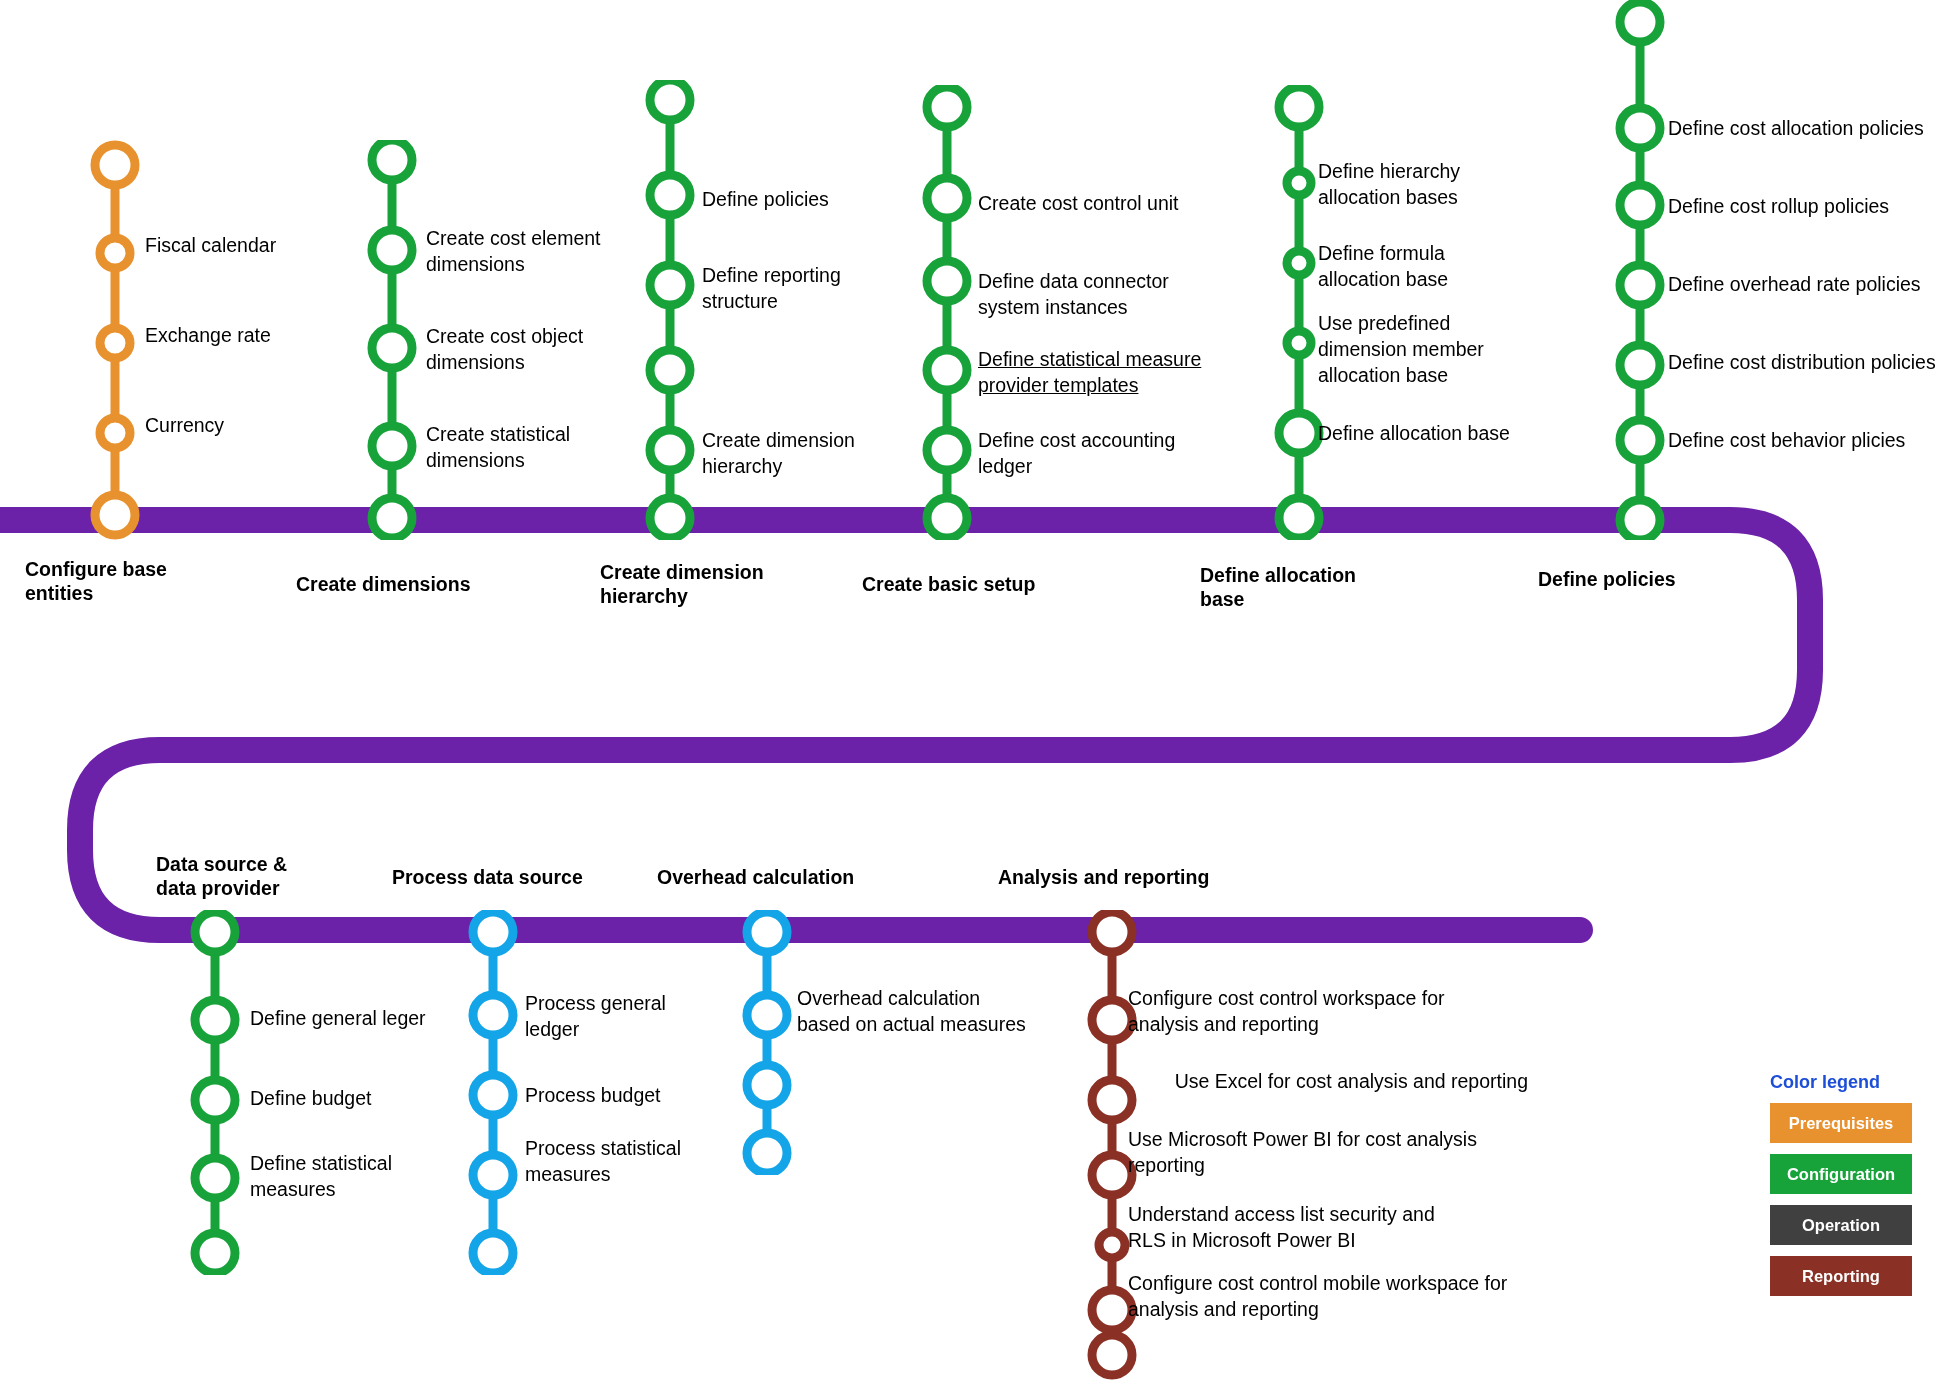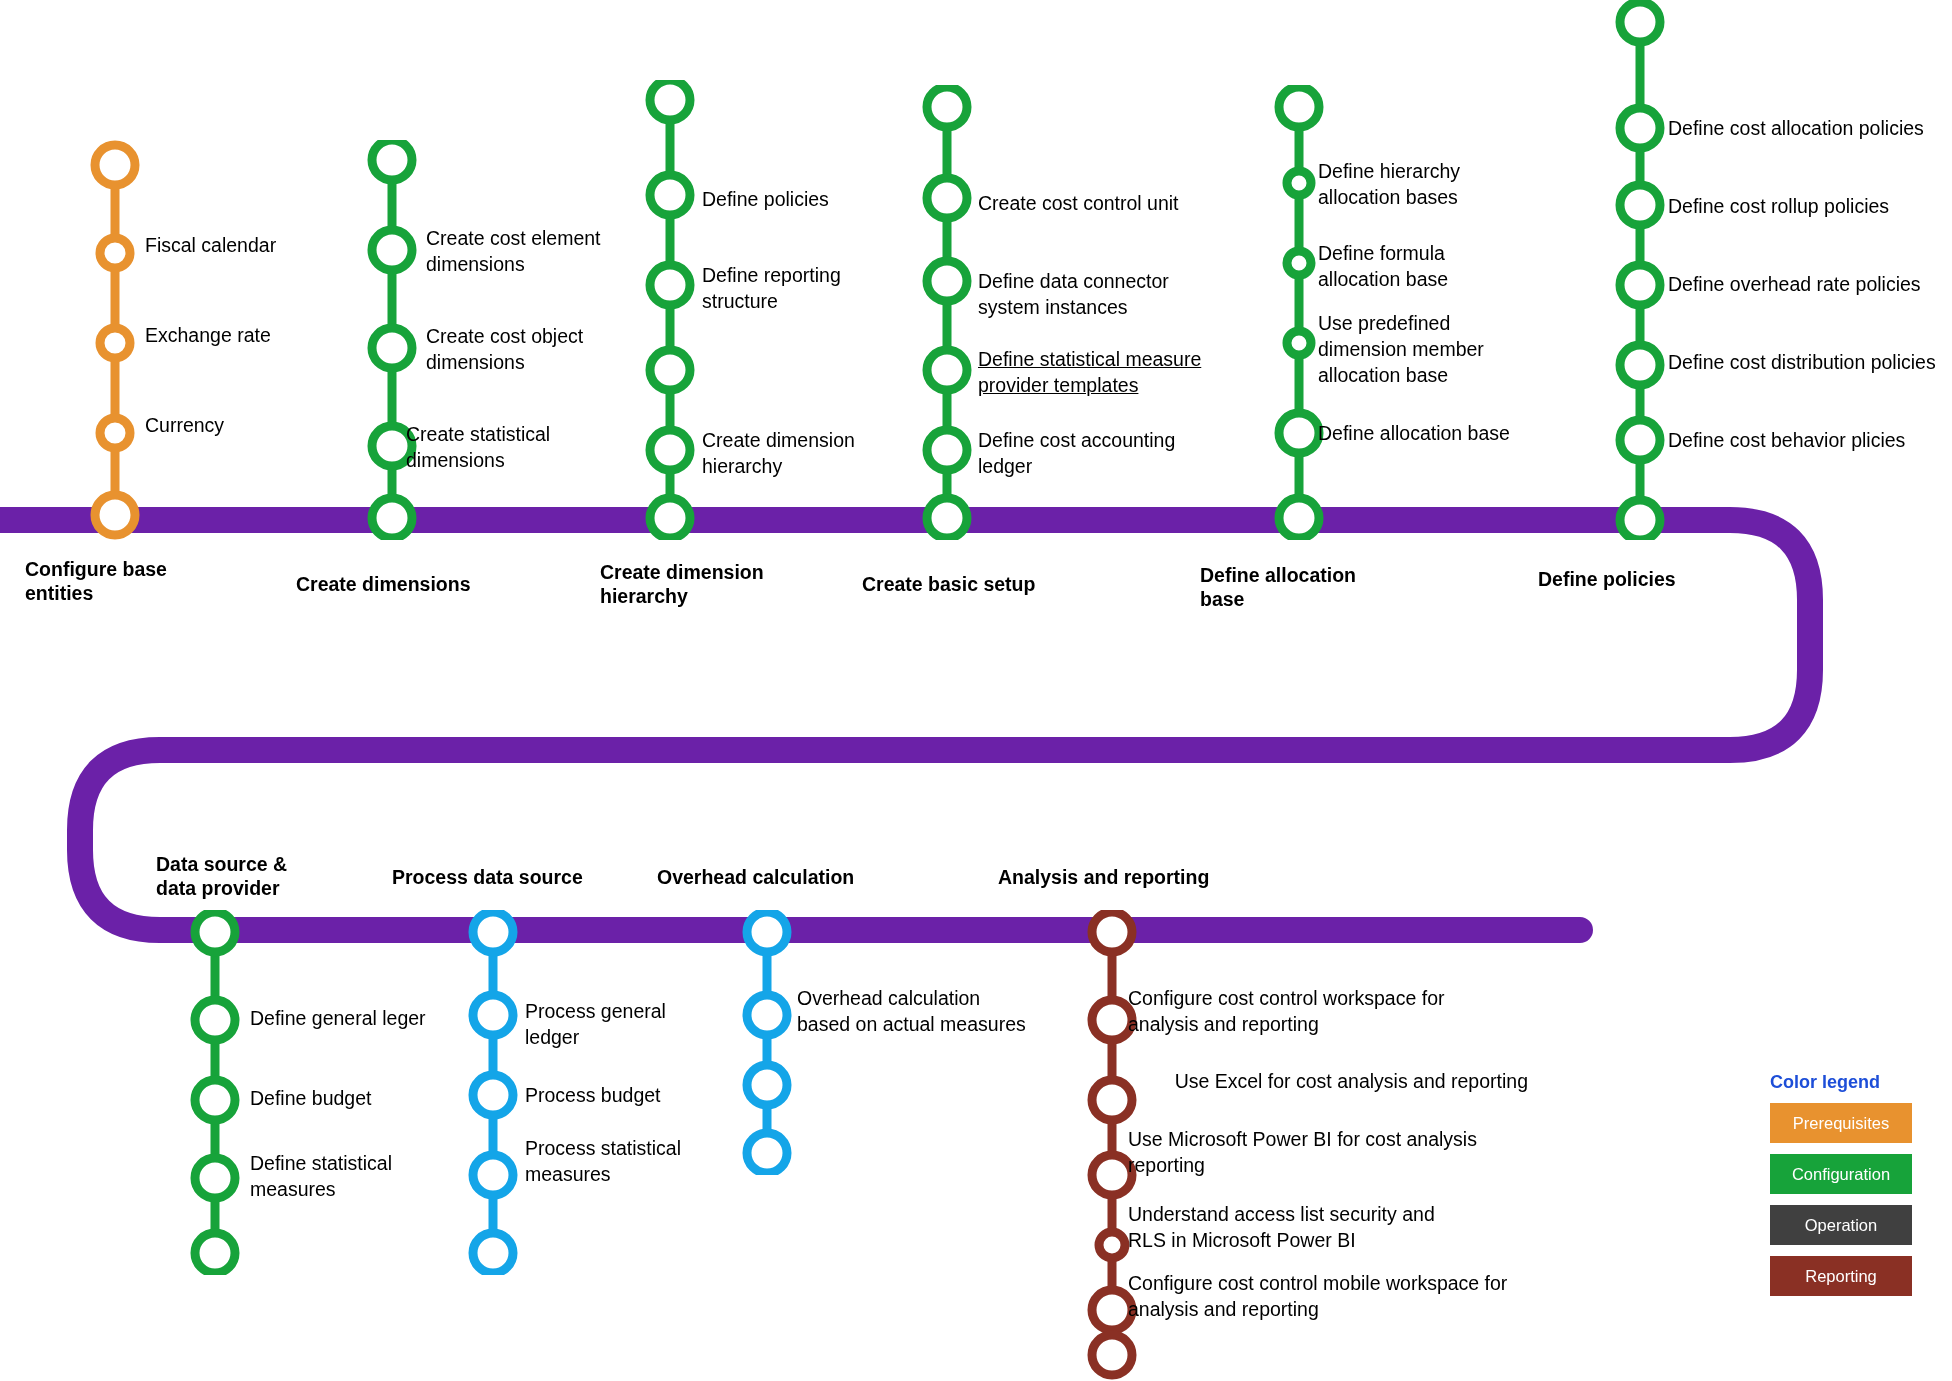--- a/index.html
+++ b/index.html
@@ -5,21 +5,21 @@
   html,body{margin:0;padding:0;background:#ffffff;}
   body{width:1952px;height:1381px;position:relative;font-family:"Liberation Sans",sans-serif;color:#000;}
   #stage{position:absolute;left:0;top:0;width:1952px;height:1381px;overflow:hidden;}
   .track{position:absolute;}
   .branch{position:absolute;}
   .branch-title{position:absolute;font-weight:bold;font-size:19.5px;line-height:24px;color:#000;white-space:pre-line;}
   .node-label{position:absolute;font-size:19.5px;line-height:26px;color:#000;white-space:pre-line;}
   .legend{position:absolute;}
   .legend-title{font-weight:bold;font-size:18px;color:#1d4ed8;margin-bottom:10px;margin-top:12px;}
   .legend-row{width:142px;height:40px;display:flex;align-items:center;justify-content:center;margin-bottom:11px;}
-  .legend-row span{color:#ffffff;font-weight:normal;font-size:16.5px;}
+  .legend-row span{color:#ffffff;font-weight:bold;font-size:16.5px;}
   svg{display:block;}
 </style>
 </head>
 <body>
 
 <div id="stage">
 
   <svg class="track" style="left:0;top:480;" width="1952" height="470" viewBox="0 0 1952 470">
     <path d="M 0 40 L 1730 40 Q 1810 40 1810 120 L 1810 190 Q 1810 270 1730 270 L 160 270 Q 80 270 80 350 L 80 370 Q 80 450 160 450 L 1580 450" fill="none" stroke="#6B21A8" stroke-width="26" stroke-linecap="round" stroke-linejoin="round"></path>
   </svg>
@@ -44,21 +44,21 @@
     <circle cx="30" cy="110" r="20" fill="#fff" stroke="#17A33A" stroke-width="9"></circle>
     <circle cx="30" cy="208" r="20" fill="#fff" stroke="#17A33A" stroke-width="9"></circle>
     <circle cx="30" cy="306" r="20" fill="#fff" stroke="#17A33A" stroke-width="9"></circle>
     <circle cx="30" cy="378" r="20" fill="#fff" stroke="#17A33A" stroke-width="9"></circle>
   </svg>
   <div class="branch-title" style="left:296px;top:572px;width:250px;">Create dimensions</div>
   <div class="node-label" style="left:426px;top:225px;width:240px;">Create cost element
 dimensions</div>
   <div class="node-label" style="left:426px;top:323px;width:240px;">Create cost object
 dimensions</div>
-  <div class="node-label" style="left:406px;top:421px;width:240px;">Create statistical
+  <div class="node-label" style="left:426px;top:421px;width:240px;">Create statistical
 dimensions</div>
 
   <svg class="branch" style="left:640px;top:80px;" width="60" height="460" viewBox="0 0 60 460">
     <line x1="30" y1="20" x2="30" y2="438" stroke="#17A33A" stroke-width="9"></line>
     <circle cx="30" cy="20" r="20" fill="#fff" stroke="#17A33A" stroke-width="9"></circle>
     <circle cx="30" cy="115" r="20" fill="#fff" stroke="#17A33A" stroke-width="9"></circle>
     <circle cx="30" cy="205" r="20" fill="#fff" stroke="#17A33A" stroke-width="9"></circle>
     <circle cx="30" cy="290" r="20" fill="#fff" stroke="#17A33A" stroke-width="9"></circle>
     <circle cx="30" cy="370" r="20" fill="#fff" stroke="#17A33A" stroke-width="9"></circle>
     <circle cx="30" cy="438" r="20" fill="#fff" stroke="#17A33A" stroke-width="9"></circle>
@@ -143,21 +143,21 @@
 
   <svg class="branch" style="left:463px;top:910px;" width="60" height="365" viewBox="0 0 60 365">
     <line x1="30" y1="22" x2="30" y2="343" stroke="#14A5E8" stroke-width="9"></line>
     <circle cx="30" cy="22" r="20" fill="#fff" stroke="#14A5E8" stroke-width="9"></circle>
     <circle cx="30" cy="105" r="20" fill="#fff" stroke="#14A5E8" stroke-width="9"></circle>
     <circle cx="30" cy="185" r="20" fill="#fff" stroke="#14A5E8" stroke-width="9"></circle>
     <circle cx="30" cy="265" r="20" fill="#fff" stroke="#14A5E8" stroke-width="9"></circle>
     <circle cx="30" cy="343" r="20" fill="#fff" stroke="#14A5E8" stroke-width="9"></circle>
   </svg>
   <div class="branch-title" style="left:392px;top:865px;width:260px;">Process data source</div>
-  <div class="node-label" style="left:525px;top:990px;width:250px;margin-top:8px;">Process general
+  <div class="node-label" style="left:525px;top:990px;width:250px;">Process general
 ledger</div>
   <div class="node-label" style="left:525px;top:1082px;width:250px;">Process budget</div>
   <div class="node-label" style="left:525px;top:1135px;width:250px;">Process statistical
 measures</div>
 
   <svg class="branch" style="left:737px;top:910px;" width="60" height="265" viewBox="0 0 60 265">
     <line x1="30" y1="22" x2="30" y2="243" stroke="#14A5E8" stroke-width="9"></line>
     <circle cx="30" cy="22" r="20" fill="#fff" stroke="#14A5E8" stroke-width="9"></circle>
     <circle cx="30" cy="105" r="20" fill="#fff" stroke="#14A5E8" stroke-width="9"></circle>
     <circle cx="30" cy="175" r="20" fill="#fff" stroke="#14A5E8" stroke-width="9"></circle>

